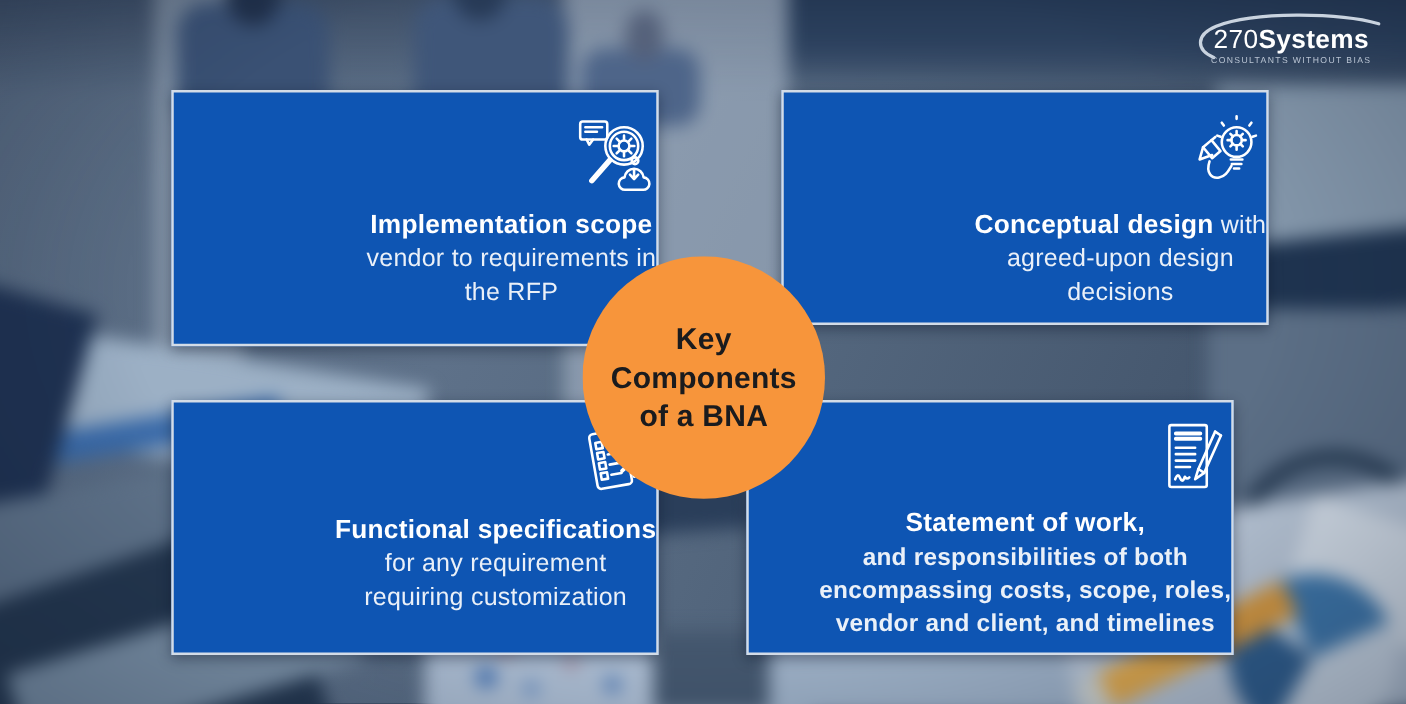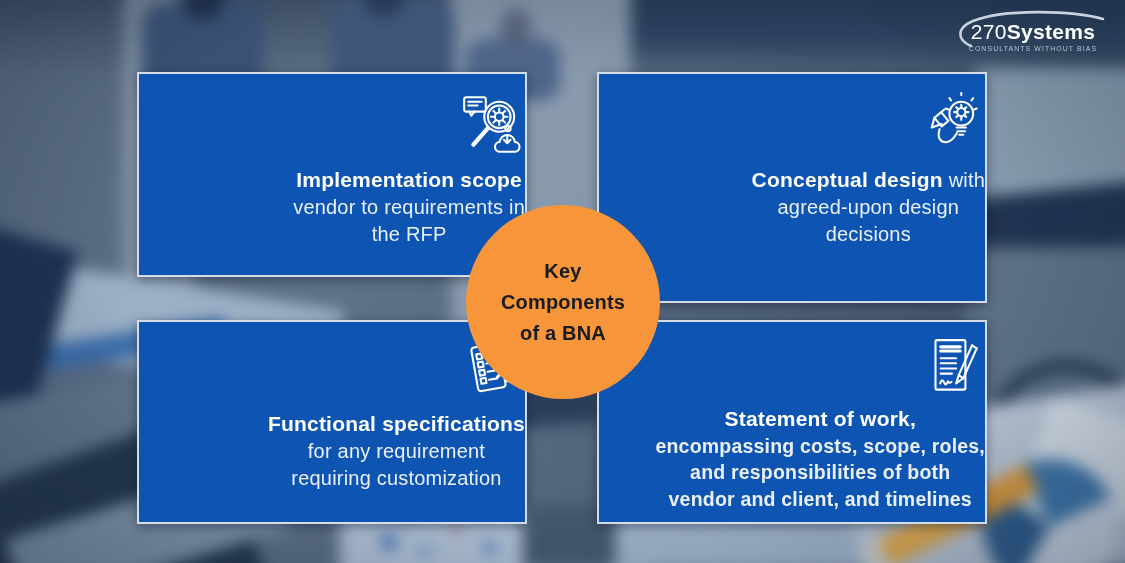--- a/index.html
+++ b/index.html
@@ -50,33 +50,33 @@
   .vignette{left:0;top:0;width:100%;height:100%;
             background:radial-gradient(ellipse at 50% 42%,rgba(70,90,115,0) 55%,rgba(18,30,50,.38) 100%);}
   
   .card{
     position:absolute;width:390px;box-sizing:border-box;z-index:2;
     background:#0E55B3;border:2px solid #D3DCE7;
     box-shadow:0 3px 10px rgba(8,18,38,.4);
     display:flex;flex-direction:column;align-items:flex-end;color:#fff;
   }
   .card-tl{left:137px;top:72px;height:205px;}
-  .card-tr{left:597px;top:72px;height:231px;}
+  .card-tr{left:625px;top:72px;height:188px;}
   .card-bl{left:137px;top:320px;height:204px;}
   .card-br{left:597px;top:320px;height:204px;}
   .card .icon{margin-top:18px;height:66px;display:flex;align-items:center;justify-content:center;}
   .card-br .icon,.card-bl .icon{margin-top:14px;}
   .card-text{margin-top:8px;text-align:center;line-height:27px;font-size:20px;color:#EAF0F8;letter-spacing:.2px;}
   .card-text b{font-size:21px;color:#FFFFFF;letter-spacing:.2px;}
   .card-br .card-text{margin-top:4px;line-height:26.5px;font-size:19.5px;font-weight:bold;}
   
   .circle{
     position:absolute;left:466px;top:205px;width:194px;height:194px;border-radius:50%;
     background:#F7953B;z-index:3;display:flex;flex-direction:column;align-items:center;justify-content:center;
-    color:#1A1B1E;font-weight:bold;font-size:20px;line-height:31px;text-align:center;letter-spacing:.2px;
+    color:#1A1B1E;font-weight:bold;font-size:24px;line-height:31px;text-align:center;letter-spacing:.2px;
   }
   
   .logo{position:absolute;right:16px;top:12px;z-index:4;width:152px;text-align:center;}
   .logo-swoosh{position:absolute;left:-4px;top:-2px;}
   .logo-name{position:relative;color:#FFFFFF;font-size:21px;letter-spacing:.3px;white-space:nowrap;padding-top:8px;}
   .logo-name .pre{font-weight:400;}
   .logo-name .suf{font-weight:700;}
   .logo-tagline{position:relative;margin-top:1px;color:#B9C4D3;font-size:6.9px;letter-spacing:.16em;white-space:nowrap;}
   svg.lineicon{stroke:#fff;fill:none;stroke-width:2;stroke-linecap:round;stroke-linejoin:round;}
 </style>
@@ -197,22 +197,22 @@
         <rect x="16" y="4" width="29" height="48" rx="1.5"></rect>
         <path d="M21 10.5h19M21 14.5h19" stroke-width="3"></path>
         <path d="M21 21.5h15M21 26.5h15M21 31.5h15M21 36.5h11"></path>
         <path d="M20.5 46q2-5.5 3.8-1t3.7-1q1.5 2.5 3.5.5"></path>
         <path d="M51.5 9L38.5 38M56 12L43 41"></path>
         <path d="M51.5 9l4.5 3M38.5 38l-2.5 8 7-5z"></path>
       </svg>
     </div>
     <div class="card-text">
       <div><b>Statement of work,</b><span></span></div>
+      <div>and responsibilities of both</div>
       <div>encompassing costs, scope, roles,</div>
-      <div>and responsibilities of both</div>
       <div>vendor and client, and timelines</div>
     </div>
   </div>
 
   <div class="circle">
     <div>Key</div>
     <div>Components</div>
     <div>of a BNA</div>
   </div>
 

